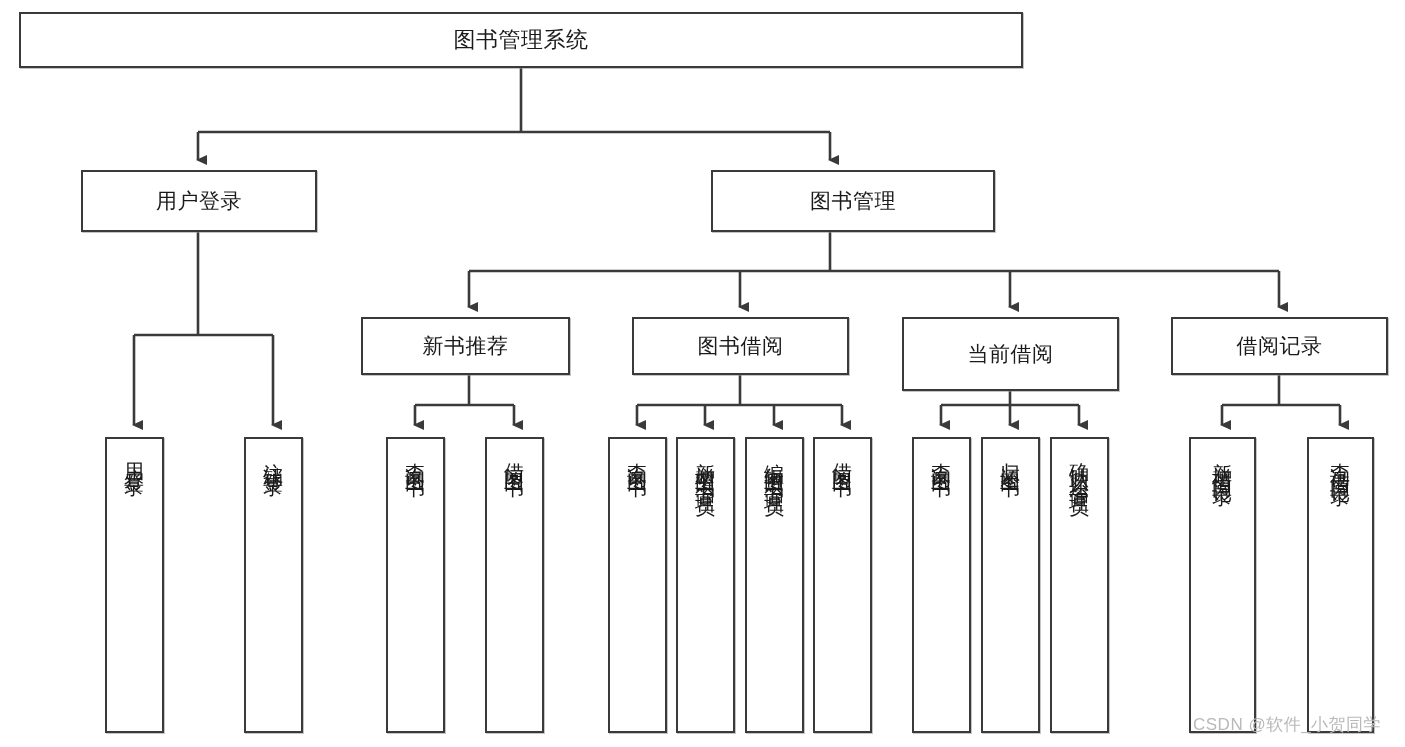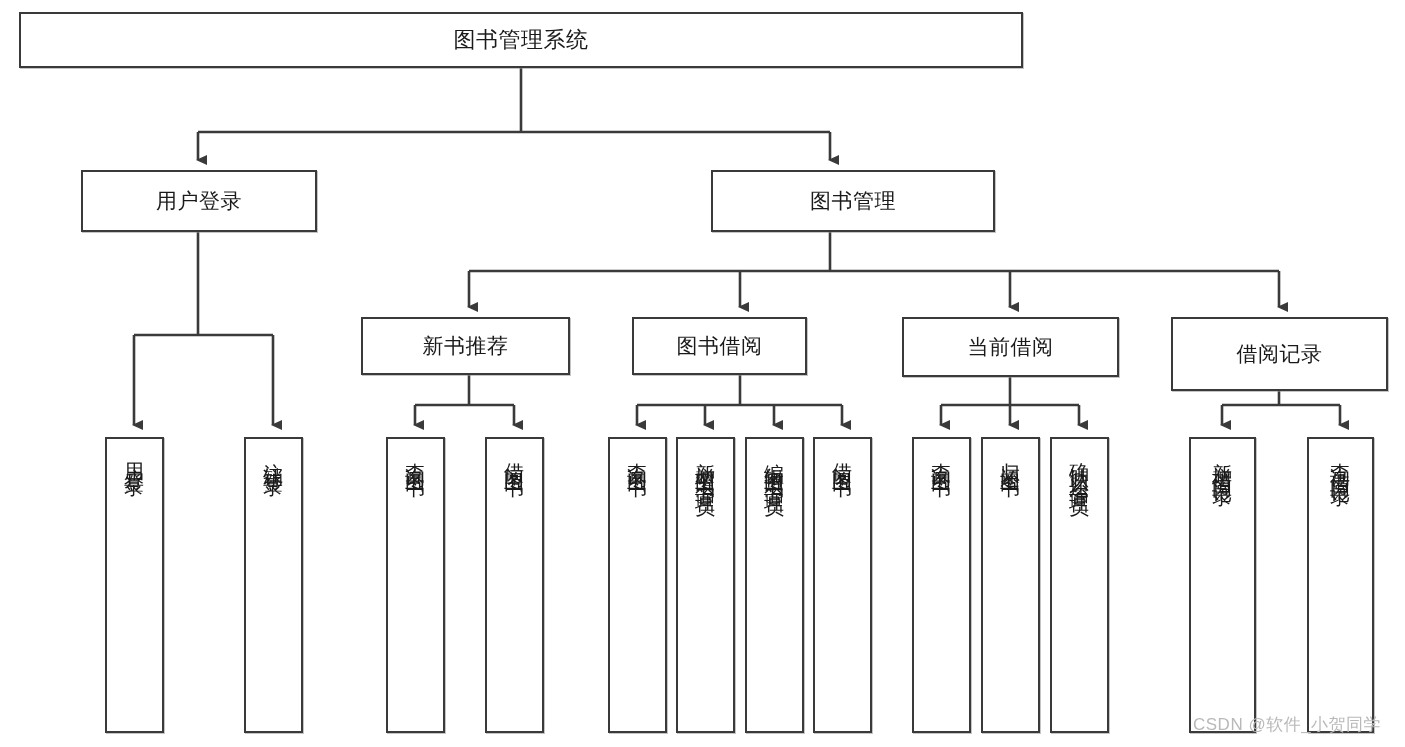--- a/index.html
+++ b/index.html
@@ -132,27 +132,27 @@
   <div class="node horiz" style="left:81px; top:170px; width:236px; height:62px;">
     <span class="label">用户登录</span>
   </div>
   <div class="node horiz" style="left:711px; top:170px; width:284px; height:62px;">
     <span class="label">图书管理</span>
   </div>
 
   <div class="node horiz" style="left:361px; top:317px; width:209px; height:58px;">
     <span class="label">新书推荐</span>
   </div>
-  <div class="node horiz" style="left:632px; top:317px; width:175px; height:58px;">
+  <div class="node horiz" style="left:632px; top:317px; width:217px; height:58px;">
     <span class="label">图书借阅</span>
   </div>
-  <div class="node horiz" style="left:902px; top:317px; width:217px; height:60px;">
+  <div class="node horiz" style="left:902px; top:317px; width:217px; height:74px;">
     <span class="label">当前借阅</span>
   </div>
-  <div class="node horiz" style="left:1171px; top:317px; width:217px; height:74px;">
+  <div class="node horiz" style="left:1171px; top:317px; width:217px; height:58px;">
     <span class="label">借阅记录</span>
   </div>
 
   <div class="node vert" style="left:105px; top:437px; width:59px; height:296px;">
     <span class="label">用户登录</span>
   </div>
   <div class="node vert" style="left:244px; top:437px; width:59px; height:296px;">
     <span class="label">注销登录</span>
   </div>
 

